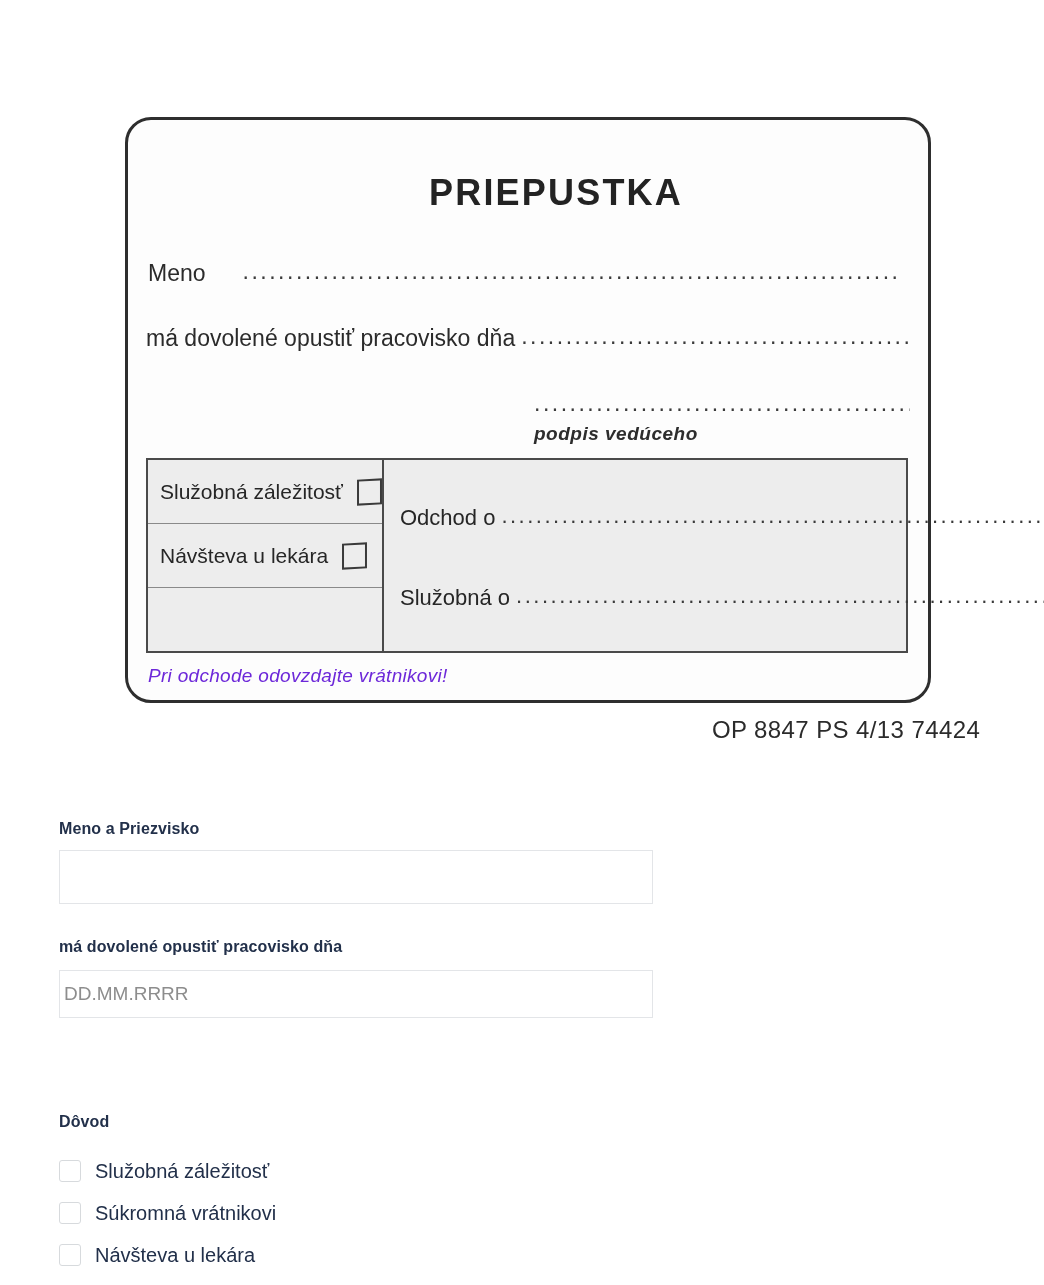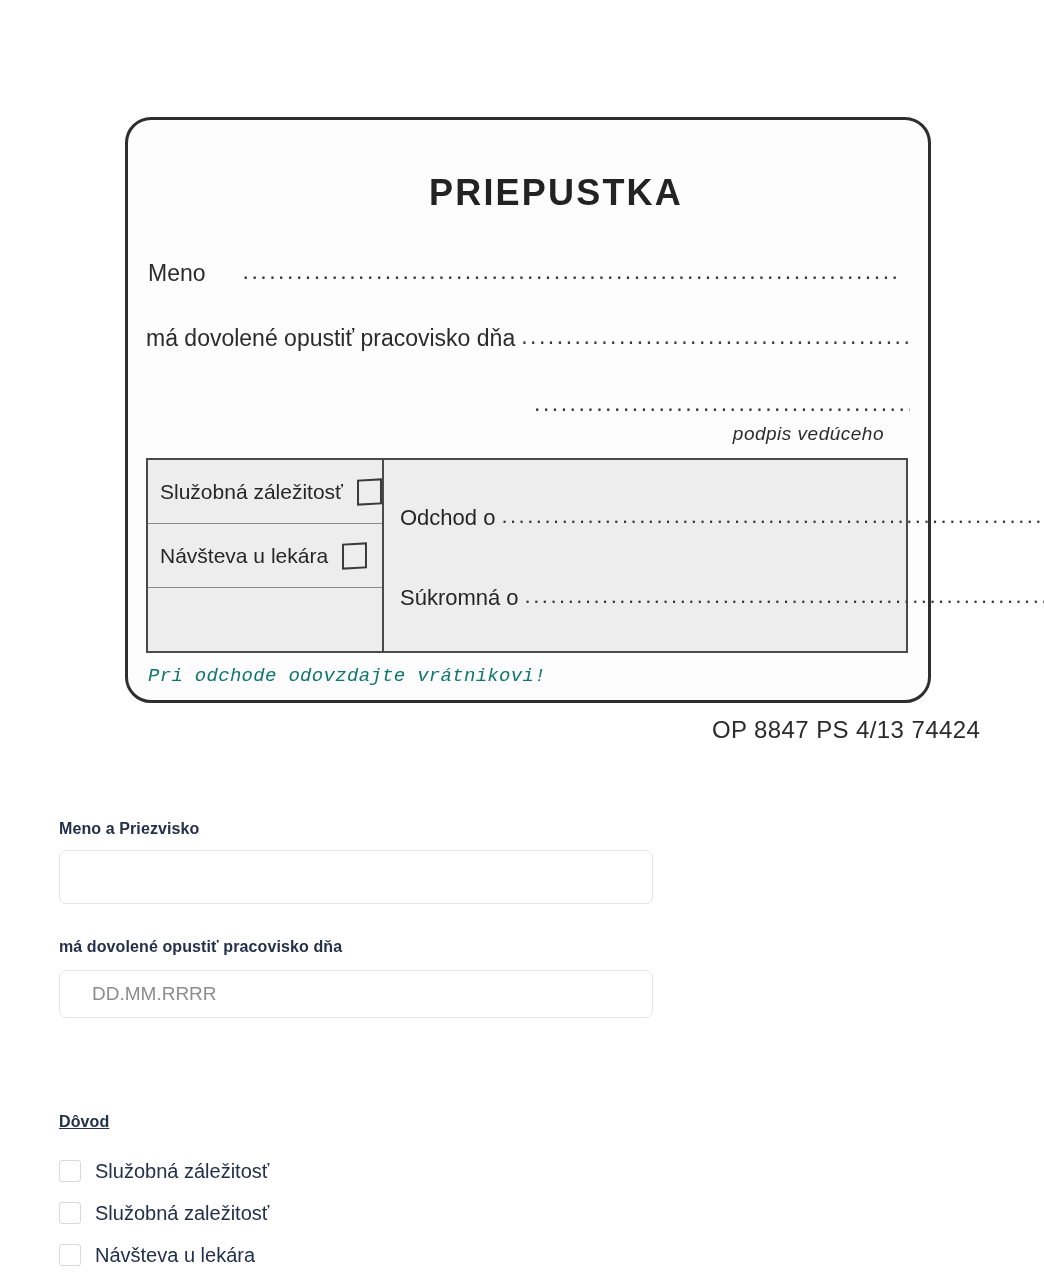--- a/index.html
+++ b/index.html
@@ -88,26 +88,27 @@
     left: 406px;
     right: 18px;
     top: 272px;
   }
   #row-podpis .dots { margin-left: 0; }
   .podpis-caption {
     position: absolute;
     left: 406px;
     right: 18px;
     top: 303px;
-    text-align: right;
+    text-align: left;
     font-style: italic;
     font-size: 19px;
     letter-spacing: 0.5px;
     color: #2d2d2d;
     padding-right: 26px;
+    font-weight: bold;
   }
 
   
   .scan-table {
     position: absolute;
     left: 18px;
     top: 338px;
     width: 762px;
     height: 195px;
     border: 2px solid #4a4a4a;
@@ -170,22 +171,21 @@
     top: -2px;
     color: #3a3a3a;
   }
   .scan-footnote {
     position: absolute;
     left: 20px;
     top: 545px;
     font-style: italic;
     font-size: 19px;
     letter-spacing: 0.3px;
-    color: #0f766e;
-    font-family: Liberation Mono, monospace;
+    color: #6d28d9;
   }
   .scan-code {
     position: absolute;
     left: 712px;
     top: 716px;
     font-size: 24px;
     letter-spacing: 0.4px;
     color: #2b2b2b;
     white-space: nowrap;
   }
@@ -204,34 +204,34 @@
     font-size: 16px;
     color: #22304a;
     letter-spacing: 0.1px;
   }
   .text-input {
     position: absolute;
     left: 59px;
     width: 594px;
     box-sizing: border-box;
     border: 1px solid #e3e5e8;
-    border-radius: 7px;
+    border-radius: 0;
     background: #ffffff;
     font-family: "Liberation Sans", sans-serif;
     font-size: 19px;
     color: #7f1d1d;
-    padding: 0 32px;
+    padding: 0 4px;
     outline: none;
   }
   .text-input::placeholder { color: #8d8d8d; opacity: 1; }
   #label-meno { top: 50px; }
   #input-meno { top: 80px; height: 54px; }
   #label-datum { top: 168px; }
   #input-datum { top: 200px; height: 48px; }
-  #label-dovod { top: 343px; text-decoration: underline; }
+  #label-dovod { top: 343px; }
 
   .check-list {
     position: absolute;
     left: 59px;
     top: 380px;
   }
   .check-row {
     display: flex;
     align-items: center;
     height: 42px;
@@ -288,21 +288,21 @@
           </div>
           <div class="st-row"></div>
         </div>
         <div class="st-right">
           <div class="st-time" id="time-odchod">
             <span>Odchod o</span>
             <span class="tdots">......................................................................................................................</span>
 
           </div>
           <div class="st-time" id="time-prichod">
-            <span>Súkromná o</span>
+            <span>Služobná o</span>
             <span class="tdots">......................................................................................................................</span>
 
           </div>
         </div>
       </div>
 
       <div class="scan-footnote">Pri odchode odovzdajte vrátnikovi!</div>
     </div>
   </div>
   <div class="scan-code">OP 8847 PS 4/13 74424</div>
@@ -318,21 +318,21 @@
 
   <div class="field-label" id="label-dovod">Dôvod</div>
 
   <div class="check-list">
     <label class="check-row">
       <span class="check-box"></span>
       <span class="check-label">Služobná záležitosť</span>
     </label>
     <label class="check-row">
       <span class="check-box"></span>
-      <span class="check-label">Služobná zaležitosť</span>
+      <span class="check-label">Súkromná vrátnikovi</span>
     </label>
     <label class="check-row">
       <span class="check-box"></span>
       <span class="check-label">Návšteva u lekára</span>
     </label>
   </div>
 
 </div>
 
 </body></html>

